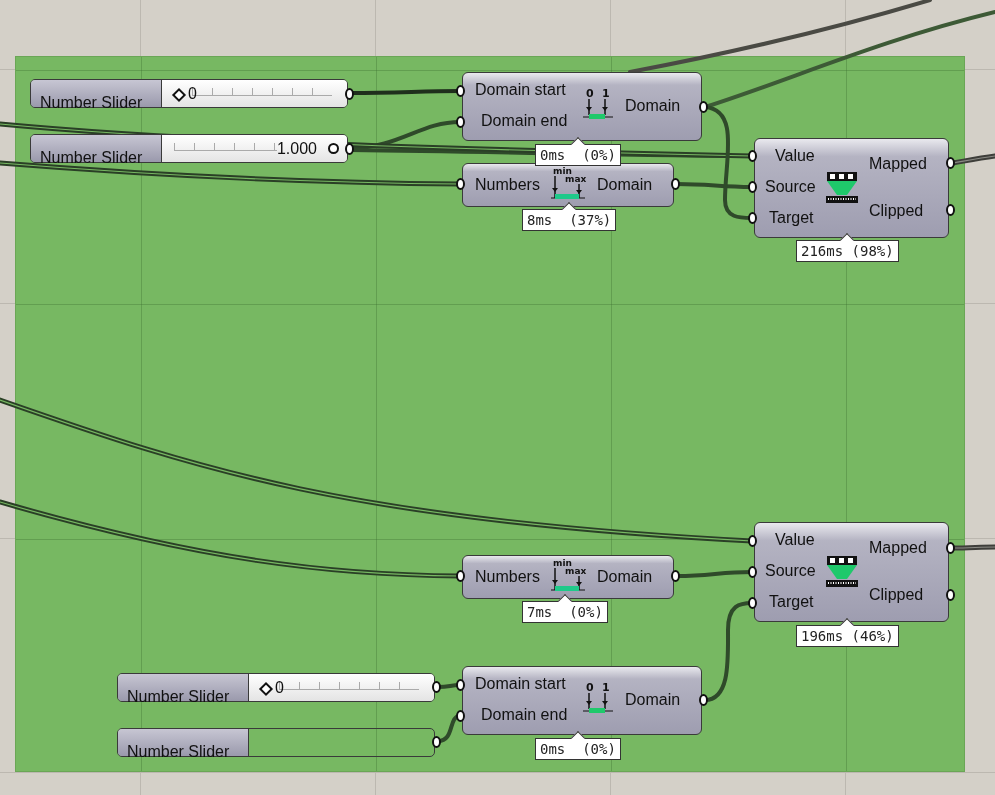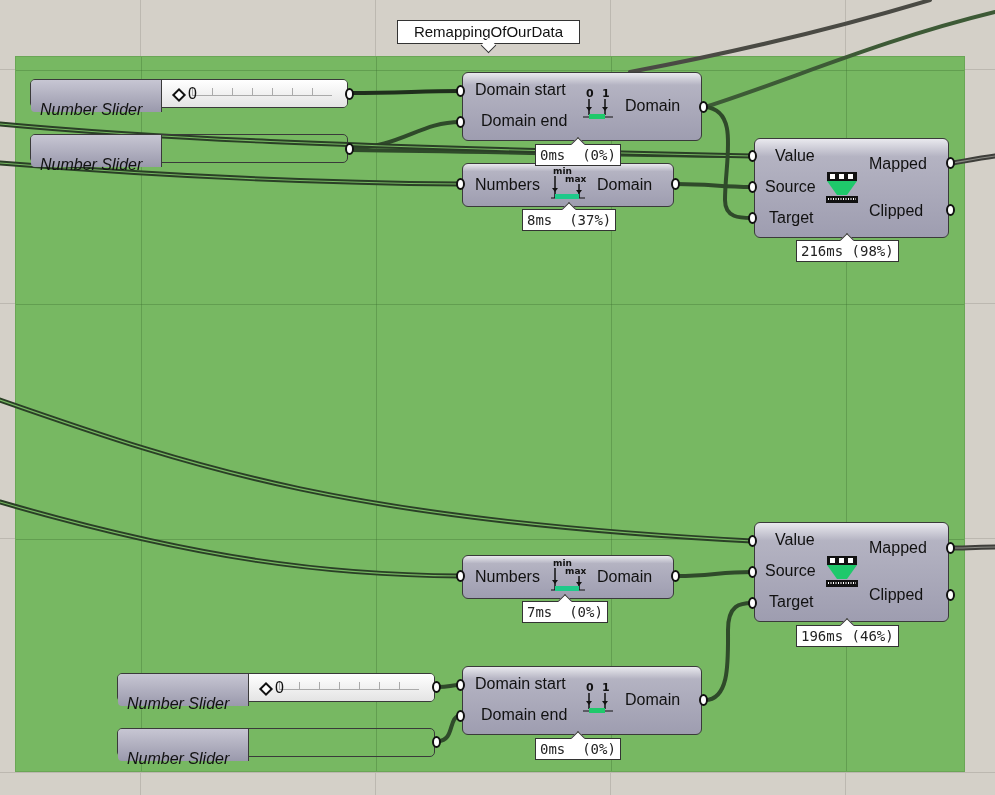--- a/index.html
+++ b/index.html
@@ -35,21 +35,21 @@
     svg.wires { position: absolute; left: 0; top: 0; z-index: 2; }
 
     .slider {
       position: absolute; height: 29px; display: flex; z-index: 3;
       border: 1px solid #3a3a3a; border-radius: 5px; box-sizing: border-box;
       overflow: visible; font-family: "Liberation Sans", sans-serif;
     }
     .slider .s-label {
       background: linear-gradient(#c7c6d3, #9a99ac);
       border-right: 1px solid #3a3a3a; border-radius: 4px 0 0 4px;
-      font-size: 16px; color: #111; padding: 16px 9px; line-height: 27px; white-space: nowrap; font-style: italic;
+      font-size: 16px; color: #111; padding: 9px 9px; line-height: 27px; white-space: nowrap;
     }
     .slider .s-track {
       flex: 1; position: relative;
       background: linear-gradient(#ffffff, #e4e4e4);
       border-radius: 0 4px 4px 0; font-size: 16px; color: #111; line-height: 27px;
     }
     .s-ticks {
       position: absolute; top: 8px; height: 7px;
       border-bottom: 1px solid #aaa;
       background-image: repeating-linear-gradient(90deg, #aaa 0 1px, transparent 1px 20px);
@@ -104,21 +104,20 @@
 
   <div class="group">
     <div class="gl-v" style="left:125px"></div>
     <div class="gl-v" style="left:360px"></div>
     <div class="gl-v" style="left:595px"></div>
     <div class="gl-v" style="left:830px"></div>
     <div class="gl-h" style="top:13px"></div>
     <div class="gl-h" style="top:247px"></div>
     <div class="gl-h" style="top:482px"></div>
   </div>
-  <div class="group-title">RemappingOfOurData</div>
 
   <svg class="wires" width="995" height="795">
     <g fill="none" stroke-linecap="round">
 
       <path d="M630,72 C720,55 830,30 930,0" stroke="#4a4a44" stroke-width="4"></path>
       <path d="M705,107 C790,80 880,40 995,12" stroke="#3d5a36" stroke-width="4"></path>
 
       <path d="M350,93 C400,93 420,91 460,91" stroke="#1f2f1c" stroke-width="4"></path>
 
       <path d="M350,148 C400,148 420,122 460,122" stroke="#2f4a2a" stroke-width="4"></path>
@@ -159,20 +158,25 @@
     <div class="s-track">
       <div class="s-ticks" style="left:30px;right:15px"></div>
       <div class="s-diamond" style="left:12px"></div>
       <div class="s-value" style="left:26px">0</div>
     </div>
   </div>
   <div class="port" style="left:345px;top:88px"></div>
 
   <div class="slider" style="left:30px;top:134px;width:318px">
     <div class="s-label" style="width:112px">Number Slider</div>
+    <div class="s-track">
+      <div class="s-ticks" style="left:12px;right:70px"></div>
+      <div class="s-value" style="right:30px">1.000</div>
+      <div class="s-circle" style="right:8px"></div>
+    </div>
   </div>
   <div class="port" style="left:345px;top:143px"></div>
 
   <div class="comp" style="left:462px;top:72px;width:240px;height:69px">
     <div class="txt" style="left:12px;top:8px">Domain start</div>
     <div class="txt" style="left:18px;top:39px">Domain end</div>
     <div class="txt" style="left:162px;top:24px">Domain</div>
     <svg style="position:absolute;left:120px;top:14px" width="32" height="38">
       <text x="3" y="10" font-size="11" font-weight="bold" font-family="DejaVu Sans, sans-serif" fill="#111">0</text>
       <text x="19" y="10" font-size="11" font-weight="bold" font-family="DejaVu Sans, sans-serif" fill="#111">1</text>

